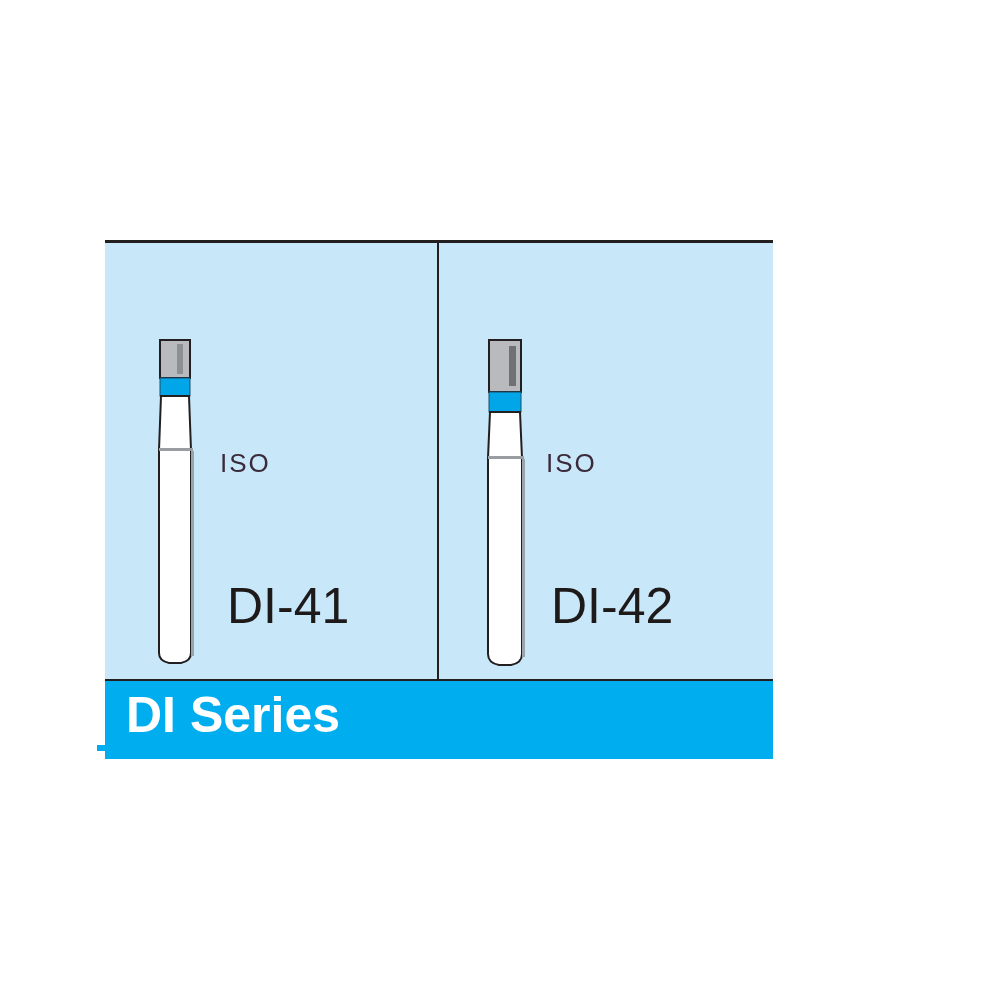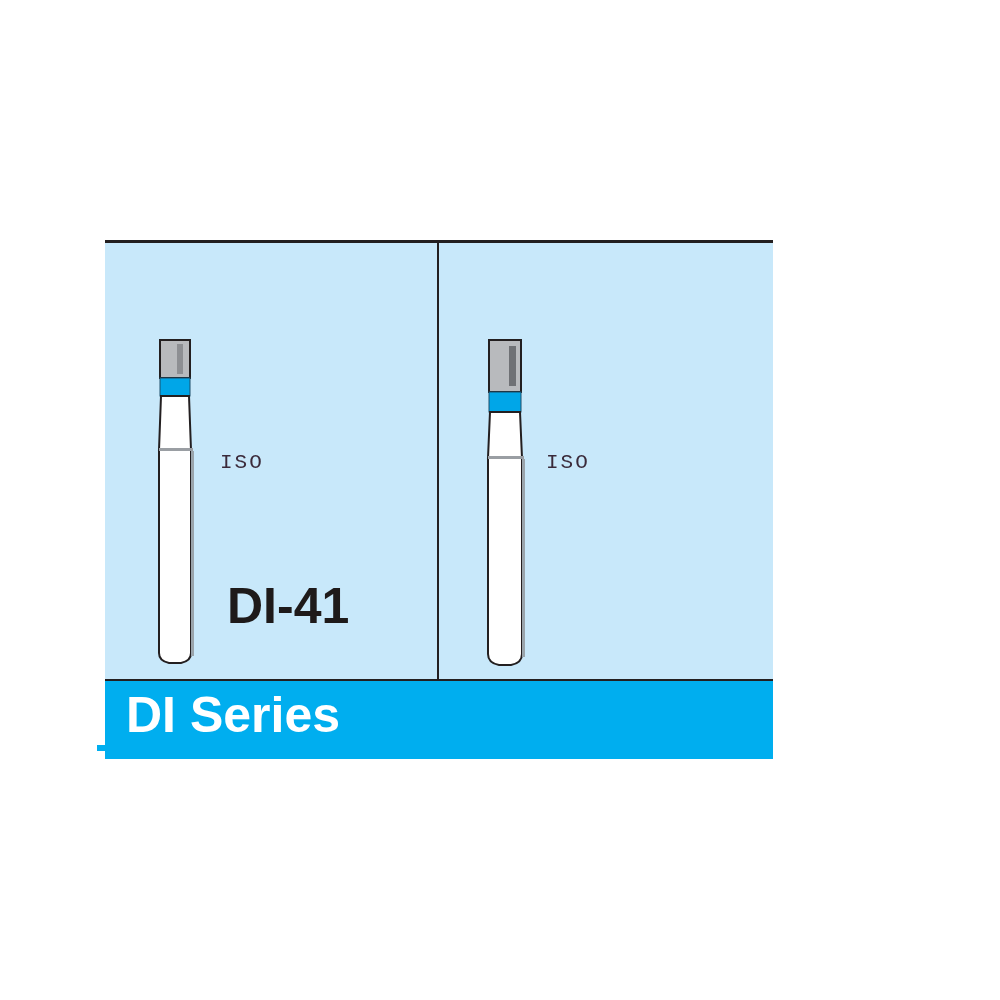--- a/index.html
+++ b/index.html
@@ -4,22 +4,22 @@
   <style>
     html, body { margin:0; padding:0; background:#ffffff; }
     body { width:1000px; height:1000px; position:relative; overflow:hidden; font-family:"Liberation Sans", sans-serif; }
     .panel { position:absolute; left:105px; top:240px; width:668px; height:441px; background:#C8E8FA; border-top:3px solid #231f20; box-sizing:border-box; }
     .divider { position:absolute; left:437px; top:240px; width:2px; height:441px; background:#231f20; }
     .bottom-rule { position:absolute; left:105px; top:679px; width:668px; height:2px; background:#231f20; }
     .cell { position:absolute; top:243px; height:436px; }
     .cell.left { left:105px; width:332px; }
     .cell.right { left:439px; width:334px; }
     .bur { position:absolute; }
-    .iso { position:absolute; color:#3a2a3a; font-family:Liberation Mono, monospace; font-size:21px; letter-spacing:2px; line-height:34px; }
-    .model { position:absolute; color:#1e1a1a; font-family:"Liberation Sans", sans-serif; font-weight:bold; font-size:50px; line-height:50px; }
+    .iso { position:absolute; color:#3a2a3a; font-family:Liberation Sans, sans-serif; font-size:26px; letter-spacing:2px; line-height:34px; }
+    .model { position:absolute; color:#1e1a1a; font-family:"Liberation Sans", sans-serif; font-weight:normal; font-size:50px; line-height:50px; }
     .band { position:absolute; left:105px; top:681px; width:668px; height:78px; background:#00AEEF; }
     .band-foot { position:absolute; left:97px; top:745px; width:10px; height:6px; background:#00AEEF; }
     .series-title { position:absolute; left:21px; top:6px; color:#ffffff; font-weight:bold; font-size:50px; line-height:56px; }
   </style>
 </head>
 <body>
 
 <div class="panel"></div>
 <div class="divider"></div>
 <div class="bottom-rule"></div>
@@ -50,18 +50,19 @@
 
     <rect x="4" y="54" width="32" height="20" fill="#00A6E8" stroke="#1c4f6a" stroke-width="1"></rect>
 
     <path d="M5 74 L35 74 L37 120 L3 120 Z" fill="#ffffff" stroke="#231f20" stroke-width="2"></path>
     <rect x="3" y="118" width="36" height="3" fill="#9a9ea3"></rect>
 
     <path d="M3 121 L3 316 Q3 325 14 327 L26 327 Q37 325 37 316 L37 121" fill="#ffffff" stroke="#231f20" stroke-width="2"></path>
     <rect x="37" y="121" width="3" height="198" fill="#9aa4ab"></rect>
   </svg>
   <div class="iso" style="left:107px;top:203px;">ISO</div>
+  <div class="model" style="left:112px;top:338px;">DI-42</div>
 </div>
 
 <div class="band-foot"></div>
 <div class="band">
   <div class="series-title">DI Series</div>
 </div>
 
 </body></html>

